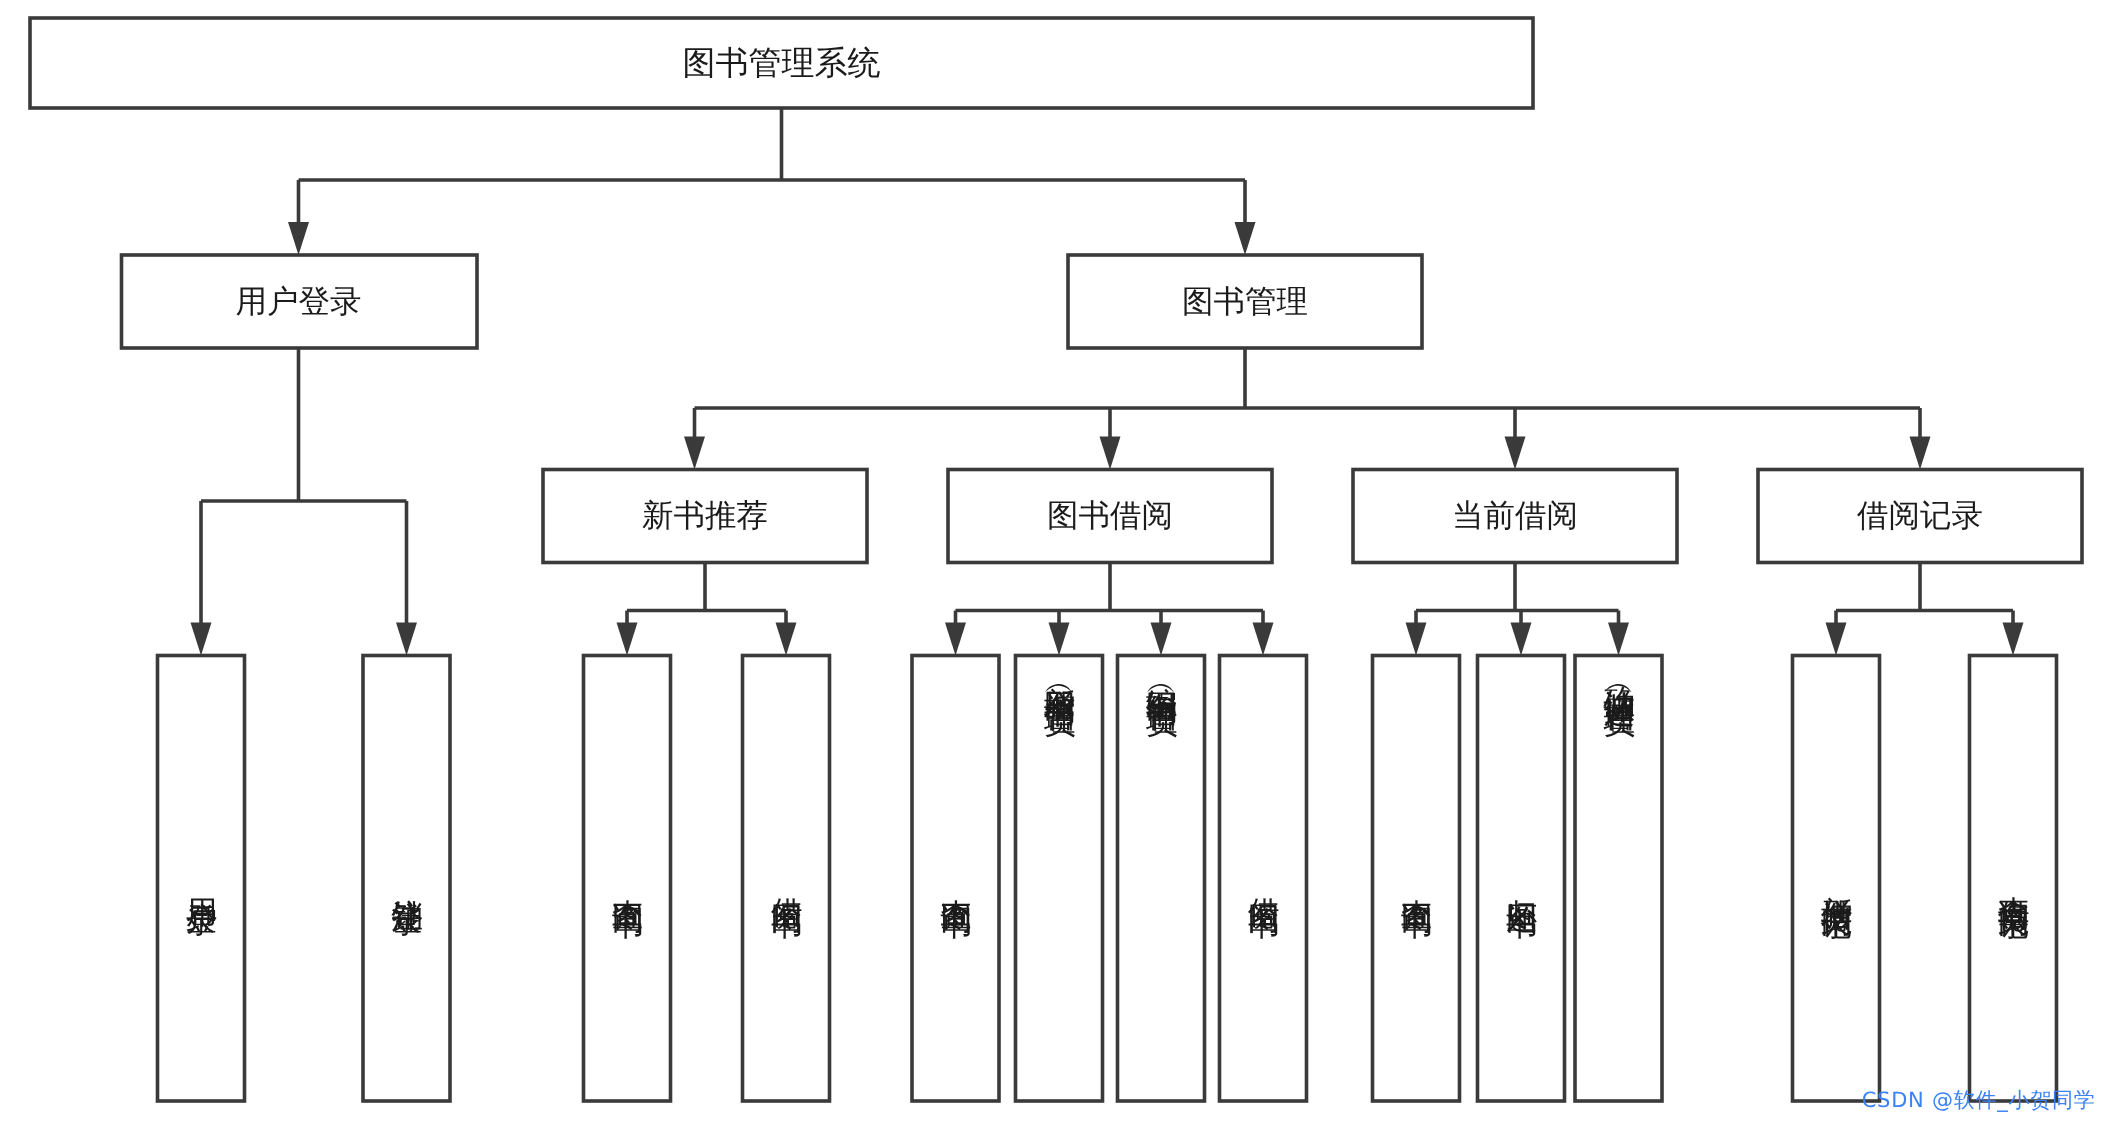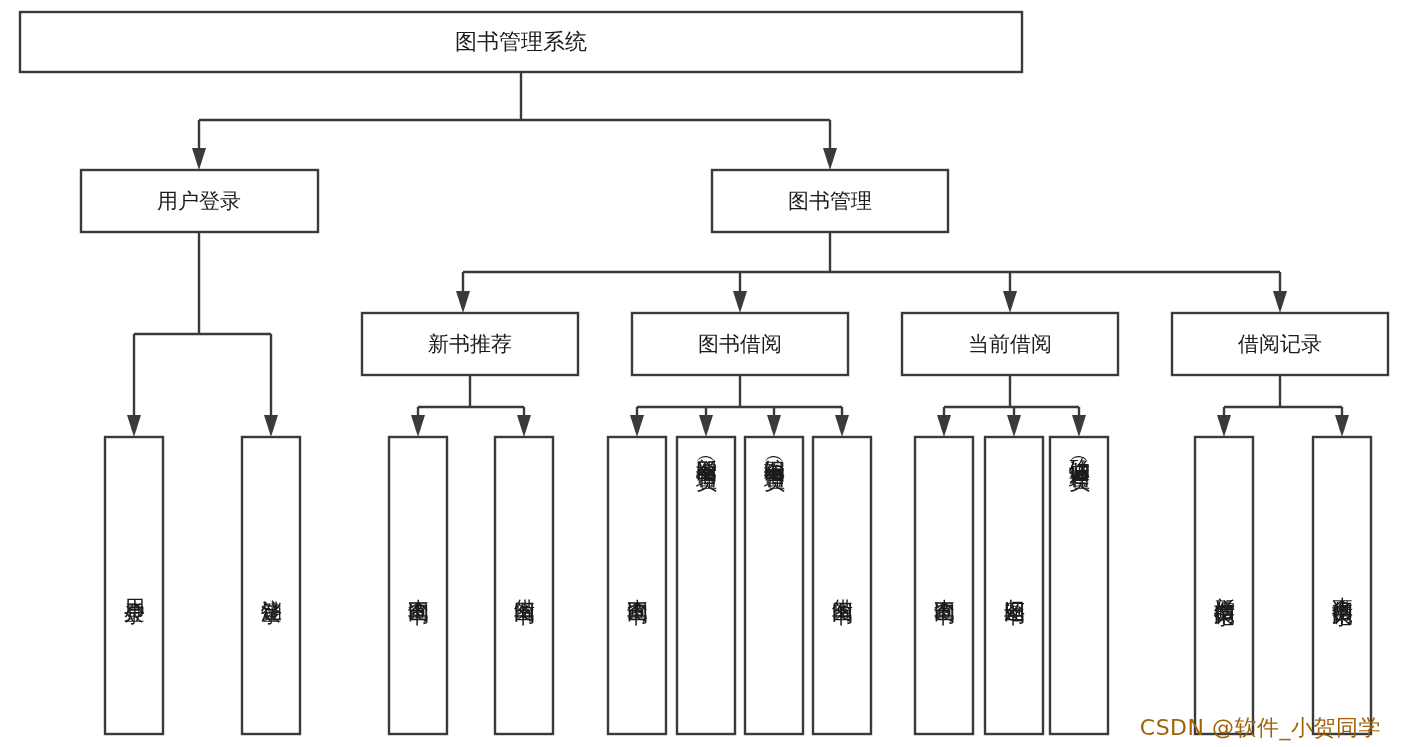--- a/index.html
+++ b/index.html
@@ -67,25 +67,25 @@
     text-orientation: upright;
     font-family: "DejaVu Sans", "Liberation Sans", sans-serif;
     font-size: 21px;
     line-height: 1;
     letter-spacing: 2px;
     color: #1b1b1b;
     white-space: nowrap;
   }
   .watermark {
     position: absolute;
-    right: 24px;
+    right: 8px;
     bottom: 4px;
     font-family: "DejaVu Sans", "Liberation Sans", sans-serif;
-    font-size: 22px;
-    color: #a16207;
+    font-size: 14px;
+    color: #3b82f6;
     letter-spacing: 0.5px;
     white-space: nowrap;
     pointer-events: none;
   }
 </style>
 </head>
 <body>
 
 <div id="diagram-root">
 

